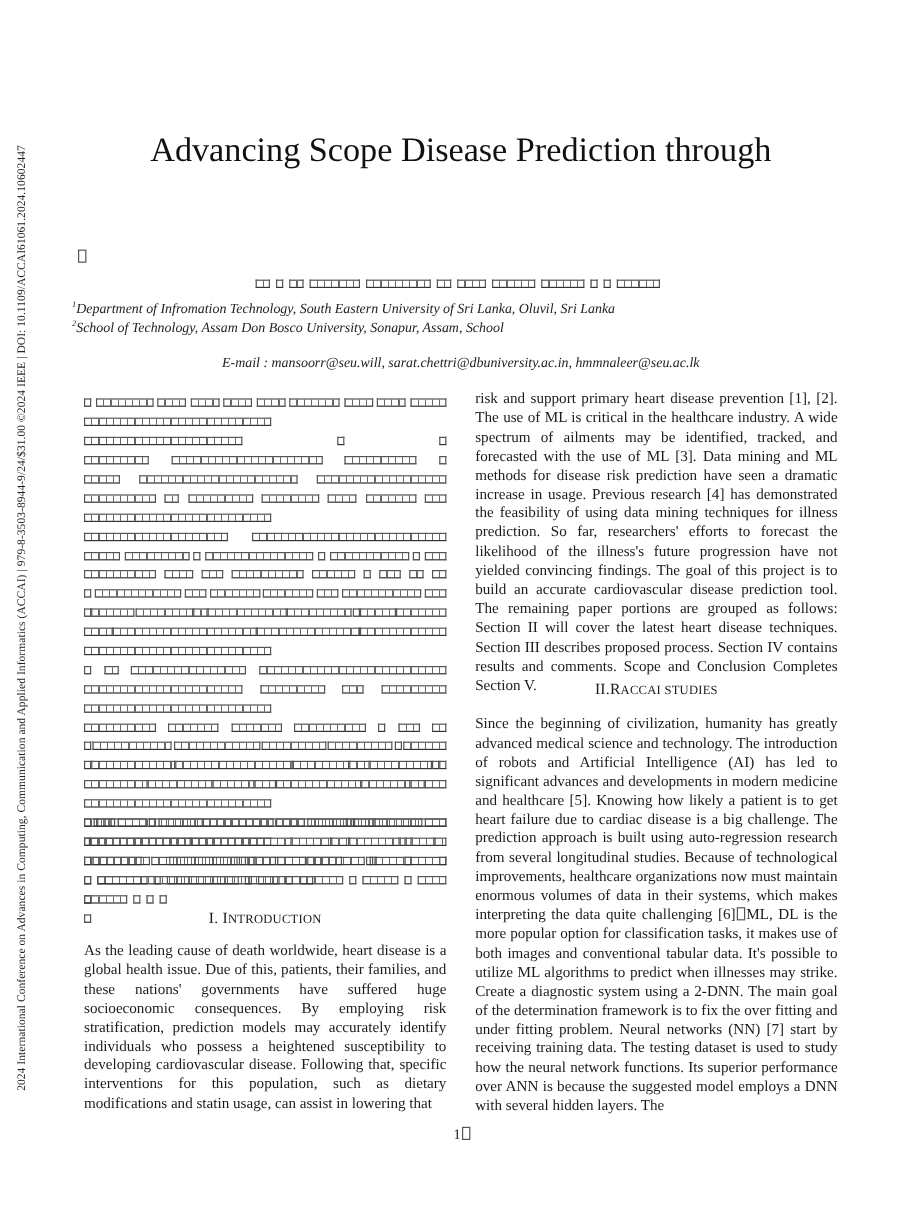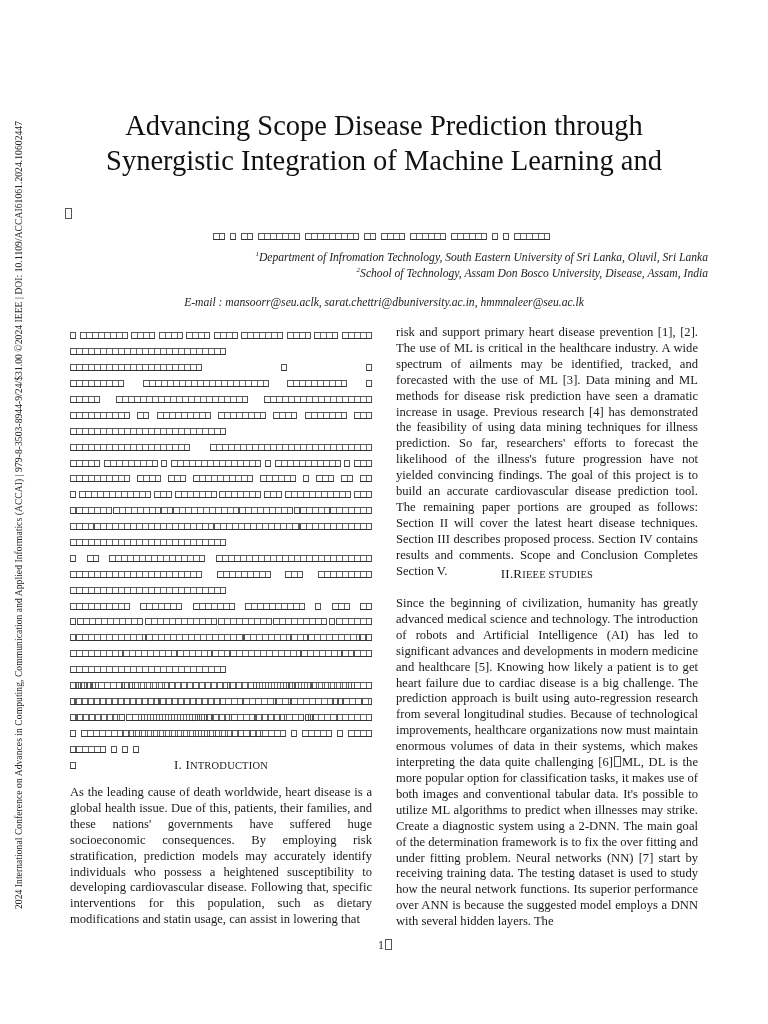--- a/index.html
+++ b/index.html
@@ -8,41 +8,40 @@
   .sidebar { position:absolute; left:9px; top:115px; width:18px; height:800px; }
   .sidebar-text { position:absolute; left:50%; top:50%; white-space:nowrap;
     transform: translate(-50%,-50%) rotate(-90deg); font-size:9.6px; letter-spacing:0.05px; color:#222; }
   .title { position:absolute; left:60px; width:648px; top:108px; text-align:center;
     font-size:28.5px; line-height:35px; color:#111; }
   .marker { position:absolute; font-size:10px; color:#333; font-family:"DejaVu Sans", sans-serif; }
   .tofu-line { position:absolute; white-space:nowrap; overflow:hidden; }
   .tofu { display:inline-block; height:7px; border:1px solid #555; border-bottom:1.5px solid #333;
     box-sizing:border-box; margin-right:0px; vertical-align:middle; background:
     repeating-linear-gradient(90deg, transparent 0 5px, #666 5px 6px); }
-  .affil { position:absolute; left:60px; width:648px; text-align:right; font-style:italic;
+  .affil { position:absolute; left:60px; width:648px; text-align:left; font-style:italic;
     font-size:11.6px; line-height:13.5px; color:#222; }
   .affil sup { font-size:7px; }
   .email { position:absolute; left:60px; width:648px; top:296px; text-align:center; font-style:italic;
     font-size:11.6px; color:#222; }
   .col-text { position:absolute; font-size:12.6px; line-height:15.9px; text-align:justify; color:#1a1a1a; }
   .heading { position:absolute; font-size:13px; text-align:center; letter-spacing:0.2px; }
   .heading .sc { font-size:10.5px; }
   .page-num { position:absolute; left:378px; top:938px; font-size:12px; }
   .tofu-inline { display:inline-block; width:7px; height:11px; border:1px solid #555; box-sizing:border-box; vertical-align:-1px; margin:0 1px;}
 </style>
 </head>
 <body>
 
 <div class="sidebar">
   <div class="sidebar-text">2024 International Conference on Advances in Computing, Communication and Applied Informatics (ACCAI) | 979-8-3503-8944-9/24/$31.00 ©2024 IEEE | DOI: 10.1109/ACCAI61061.2024.10602447</div>
 </div>
 
 <div class="title">
   <div>Advancing Scope Disease Prediction through</div>
-  <div>Synergistic Integration of Machine Learning and</div>
 </div>
 
 <div class="marker" style="left:64px;top:208px;"><span class="tofu-inline"></span></div>
 
 <div class="tofu-line" id="authors" style="left:0;width:768px;top:229px;text-align:center;">
     <div style="height: 15.9px; display: flex; align-items: center; justify-content: center;">
       <span class="tofu" style="width: 12px; margin-right: 5px;"></span>
       <span class="tofu" style="width: 6px; margin-right: 5px;"></span>
       <span class="tofu" style="width: 12px; margin-right: 5px;"></span>
       <span class="tofu" style="width: 42px; margin-right: 5px;"></span>
@@ -52,24 +51,24 @@
       <span class="tofu" style="width: 36px; margin-right: 5px;"></span>
       <span class="tofu" style="width: 36px; margin-right: 5px;"></span>
       <span class="tofu" style="width: 6px; margin-right: 5px;"></span>
       <span class="tofu" style="width: 6px; margin-right: 5px;"></span>
       <span class="tofu" style="width: 36px; margin-right: 5px;"></span>
     </div>
   </div>
 
 <div class="affil" style="top:248px;">
   <div><sup>1</sup><span>Department of Infromation Technology, South Eastern University of Sri Lanka, Oluvil, Sri Lanka</span></div>
-  <div><sup>2</sup><span>School of Technology, Assam Don Bosco University, Disease, Assam, India</span></div>
-</div>
-
-<div class="email">E-mail : mansoorr@seu.aclk, sarat.chettri@dbuniversity.ac.in, hmmnaleer@seu.ac.lk</div>
+  <div><sup>2</sup><span>School of Technology, Assam Don Bosco University, Sonapur, Assam, School</span></div>
+</div>
+
+<div class="email">E-mail : mansoorr@seu.will, sarat.chettri@dbuniversity.ac.in, hmmnaleer@seu.ac.lk</div>
 
 <div id="abstract" style="position:absolute;left:70px;top:328px;width:302px;">
     <div style="height: 15.9px; display: flex; align-items: center; justify-content: space-between; width: 302px;">
       <span class="tofu" style="width: 6px; margin-right: 0px;"></span>
       <span class="tofu" style="width: 48px; margin-right: 0px;"></span>
       <span class="tofu" style="width: 24px; margin-right: 0px;"></span>
       <span class="tofu" style="width: 24px; margin-right: 0px;"></span>
       <span class="tofu" style="width: 24px; margin-right: 0px;"></span>
       <span class="tofu" style="width: 24px; margin-right: 0px;"></span>
       <span class="tofu" style="width: 42px; margin-right: 0px;"></span>
@@ -310,21 +309,21 @@
 
 <div class="heading" style="left:70px;width:302px;top:757px;">
   <span>I. I</span><span class="sc">NTRODUCTION</span>
 </div>
 
 <div class="col-text" style="left:70px;width:302px;top:785px;">As the leading cause of death worldwide, heart disease is a global health issue. Due of this, patients, their families, and these nations' governments have suffered huge socioeconomic consequences. By employing risk stratification, prediction models may accurately identify individuals who possess a heightened susceptibility to developing cardiovascular disease. Following that, specific interventions for this population, such as dietary modifications and statin usage, can assist in lowering that</div>
 
 <div class="col-text" style="left:396px;width:302px;top:325px;">risk and support primary heart disease prevention [1], [2]. The use of ML is critical in the healthcare industry. A wide spectrum of ailments may be identified, tracked, and forecasted with the use of ML [3]. Data mining and ML methods for disease risk prediction have seen a dramatic increase in usage. Previous research [4] has demonstrated the feasibility of using data mining techniques for illness prediction. So far, researchers' efforts to forecast the likelihood of the illness's future progression have not yielded convincing findings. The goal of this project is to build an accurate cardiovascular disease prediction tool. The remaining paper portions are grouped as follows: Section II will cover the latest heart disease techniques. Section III describes proposed process. Section IV contains results and comments. Scope and Conclusion Completes Section V.</div>
 
 <div class="heading" style="left:396px;width:302px;top:566px;">
-  <span>II.R</span><span class="sc">IEEE STUDIES</span>
+  <span>II.R</span><span class="sc">ACCAI STUDIES</span>
 </div>
 
 <div class="col-text" style="left:396px;width:302px;top:596px;">
   <span>Since the beginning of civilization, humanity has greatly advanced medical science and technology. The introduction of robots and Artificial Intelligence (AI) has led to significant advances and developments in modern medicine and healthcare [5]. Knowing how likely a patient is to get heart failure due to cardiac disease is a big challenge. The prediction approach is built using auto-regression research from several longitudinal studies. Because of technological improvements, healthcare organizations now must maintain enormous volumes of data in their systems, which makes interpreting the data quite challenging [6]</span><span class="tofu-inline"></span><span>ML, DL is the more popular option for classification tasks, it makes use of both images and conventional tabular data. It's possible to utilize ML algorithms to predict when illnesses may strike. Create a diagnostic system using a 2-DNN. The main goal of the determination framework is to fix the over fitting and under fitting problem. Neural networks (NN) [7] start by receiving training data. The testing dataset is used to study how the neural network functions. Its superior performance over ANN is because the suggested model employs a DNN with several hidden layers. The</span>
 </div>
 
 <div class="page-num">
   <span>1</span><span class="tofu-inline"></span>
 </div>
 

